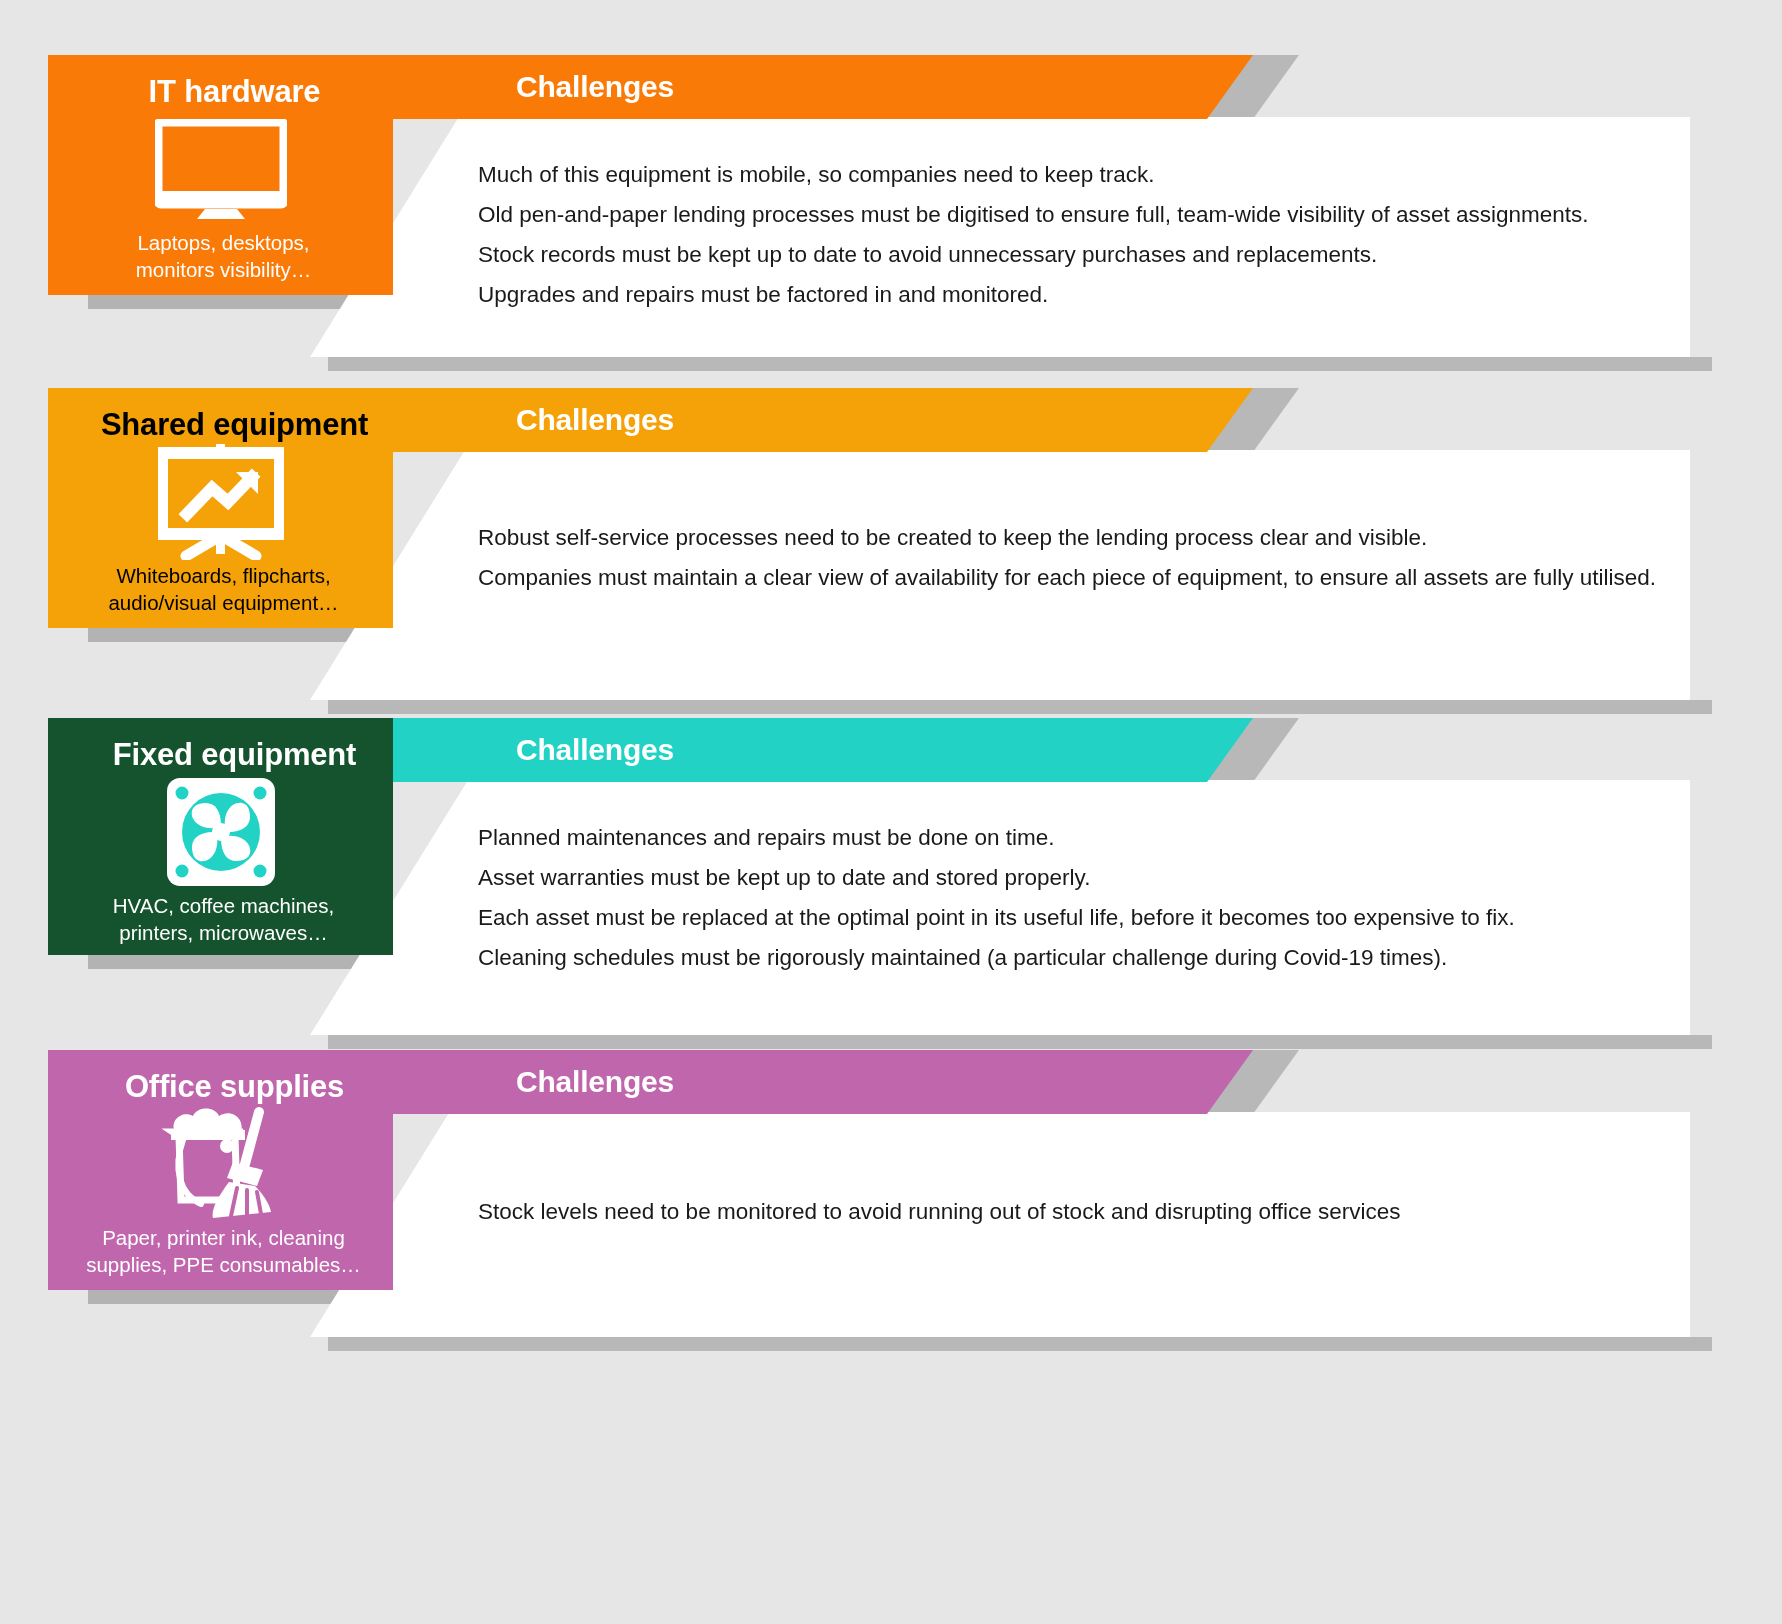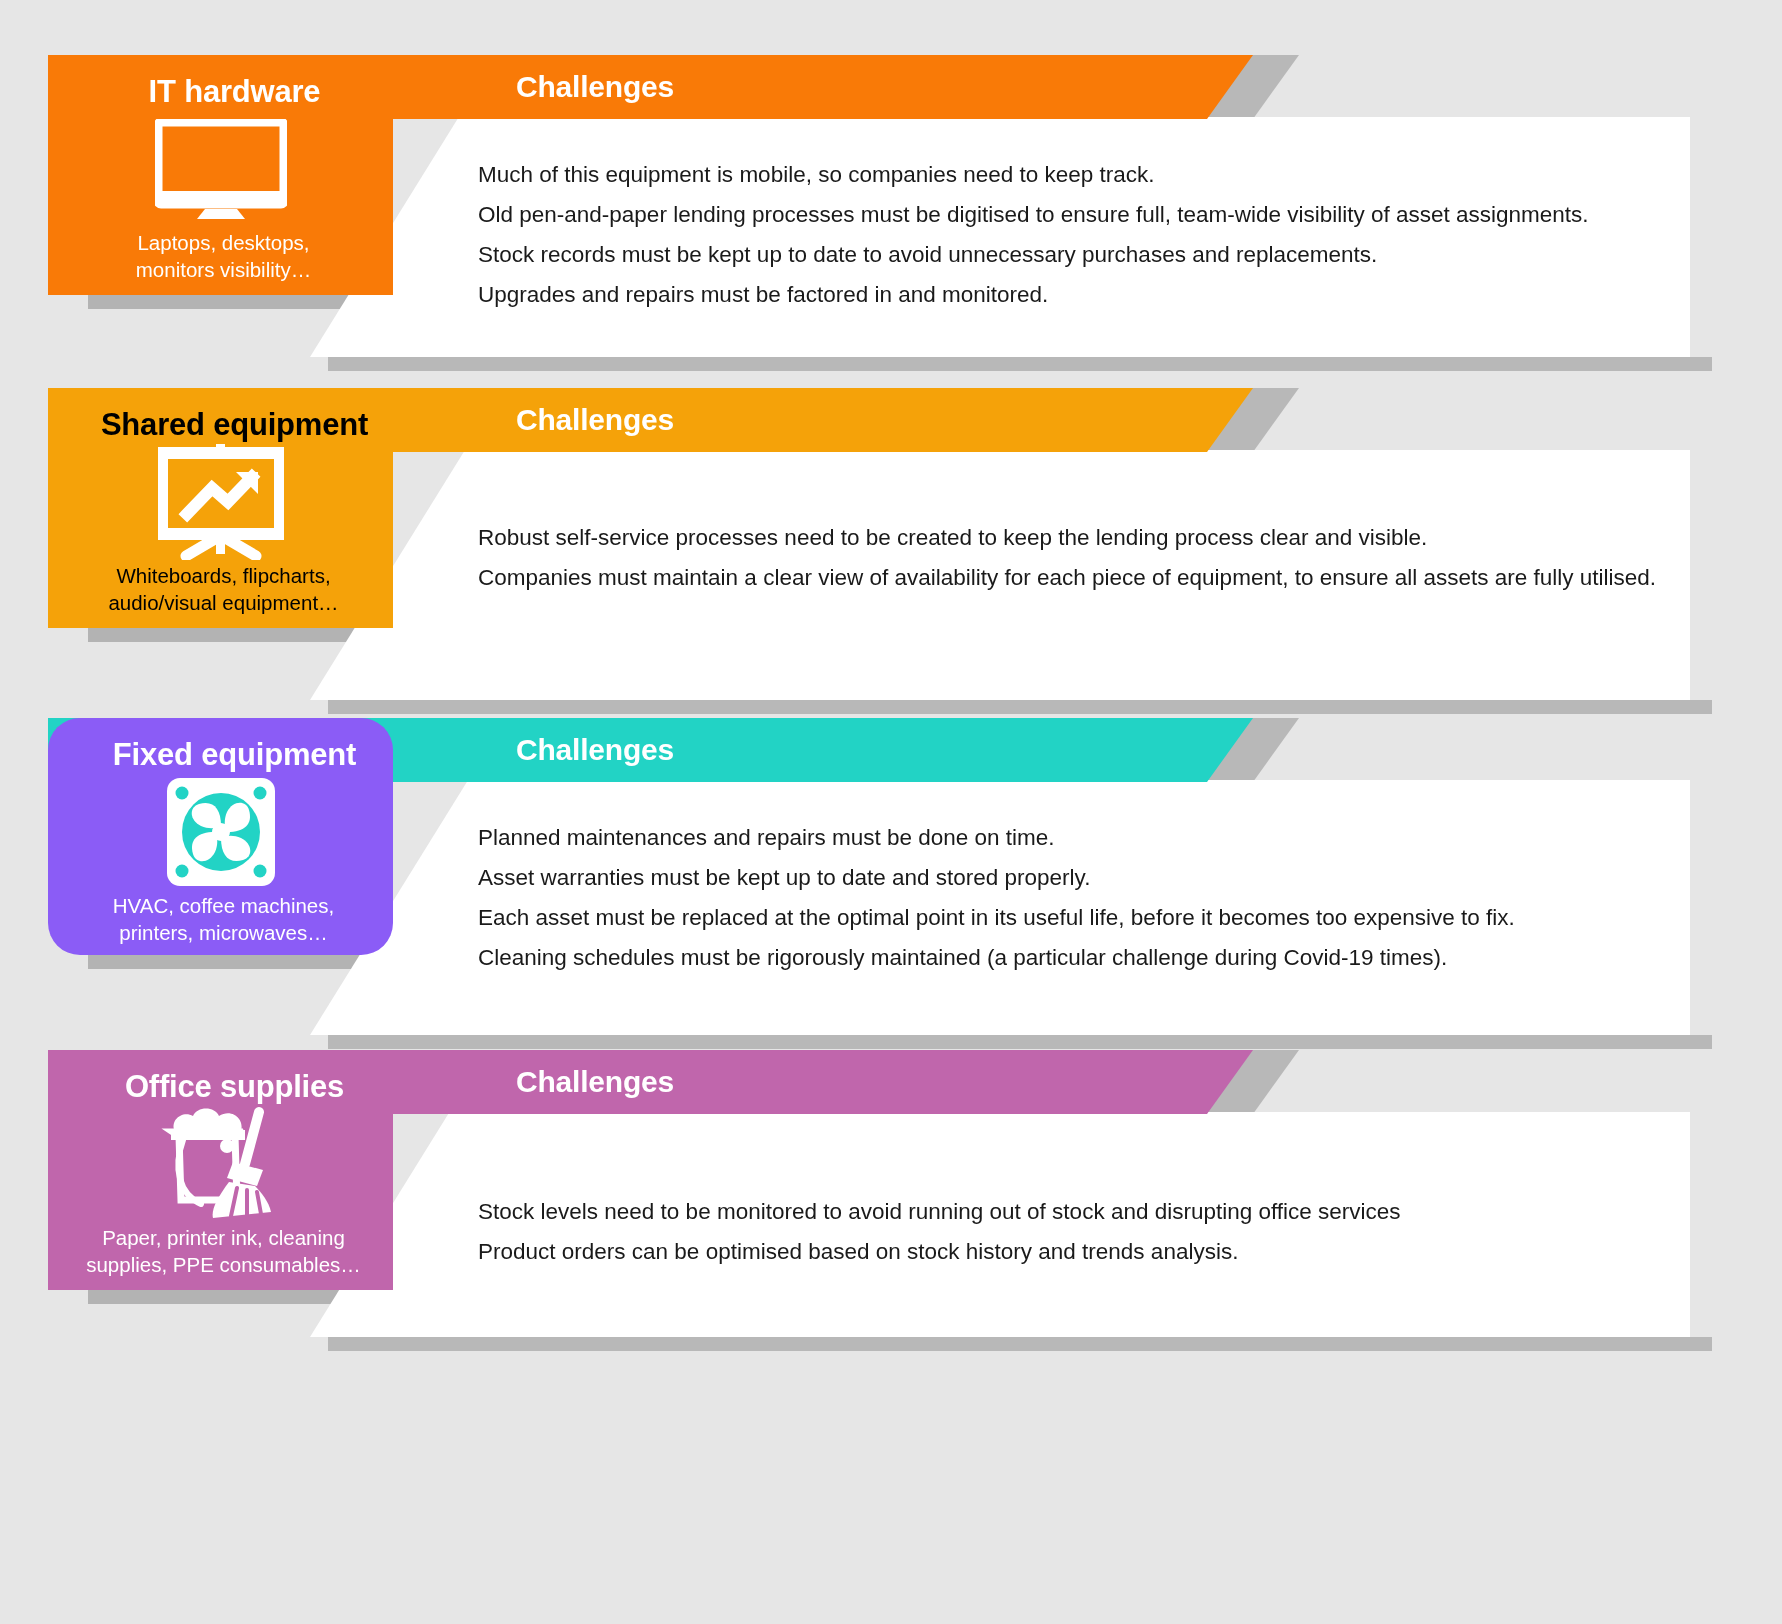--- a/index.html
+++ b/index.html
@@ -172,21 +172,21 @@
         <p>Planned maintenances and repairs must be done on time.</p>
         <p>Asset warranties must be kept up to date and stored properly.</p>
         <p>Each asset must be replaced at the optimal point in its useful life, before it becomes too expensive to fix.</p>
         <p>Cleaning schedules must be rigorously maintained (a particular challenge during Covid-19 times).</p>
       </div>
       <div class="band-shadow" style="left: 66px; top: 0px; width: 1233px;"></div>
       <div class="band" style="left: 48px; top: 0px; width: 1205px; background: rgb(34, 211, 197);">
         <span class="band-label">Challenges</span>
       </div>
       <div class="panel-shadow" style="left: 88px; top: 237px; width: 320px; height: 14px;"></div>
-      <div class="panel" style="top: 0px; height: 237px; background: #8b5cf6; color: rgb(255, 255, 255); border-radius: 32px;">
+      <div class="panel" style="top: 0px; height: 237px; background: #14532d; color: rgb(255, 255, 255);">
         <div class="panel-title">Fixed equipment</div>
         <div class="panel-icon" style="color: rgb(34, 211, 197);">
           <svg width="112" height="112" viewBox="0 0 112 112">
       <rect x="2" y="2" width="108" height="108" rx="13" fill="#fff"></rect>
       <circle cx="17" cy="17" r="6.5" fill="currentColor"></circle>
       <circle cx="95" cy="17" r="6.5" fill="currentColor"></circle>
       <circle cx="17" cy="95" r="6.5" fill="currentColor"></circle>
       <circle cx="95" cy="95" r="6.5" fill="currentColor"></circle>
       <circle cx="56" cy="56" r="39" fill="currentColor"></circle>
       <g fill="#fff">
@@ -202,21 +202,20 @@
           <div>HVAC, coffee machines,</div>
           <div>printers, microwaves…</div>
         </div>
       </div>
     </div>
     <div class="row" style="top: 1050px;">
       <div class="card-shadow" style="left: 328px; top: 287px; width: 1384px; height: 14px;"></div>
       <div class="card" style="left: 310px; top: 62px; width: 1380px; height: 225px; clip-path: polygon(139.5px 0px, 100% 0px, 100% 100%, 0px 100%);"></div>
       <div class="card-body" style="top: 142px; z-index: 5; position: absolute;">
         <p>Stock levels need to be monitored to avoid running out of stock and disrupting office services</p>
-        <p>Product orders can be optimised based on stock history and trends analysis.</p>
       </div>
       <div class="band-shadow" style="left: 66px; top: 0px; width: 1233px;"></div>
       <div class="band" style="left: 48px; top: 0px; width: 1205px; background: rgb(192, 102, 172);">
         <span class="band-label">Challenges</span>
       </div>
       <div class="panel-shadow" style="left: 88px; top: 240px; width: 320px; height: 14px;"></div>
       <div class="panel" style="top: 0px; height: 240px; background: rgb(192, 102, 172); color: rgb(255, 255, 255);">
         <div class="panel-title">Office supplies</div>
         <div class="panel-icon" style="color: rgb(192, 102, 172);">
           <svg width="128" height="116" viewBox="0 0 128 116">

